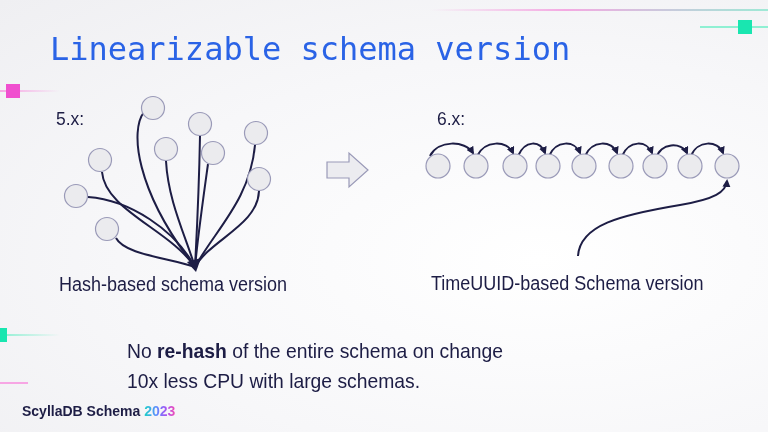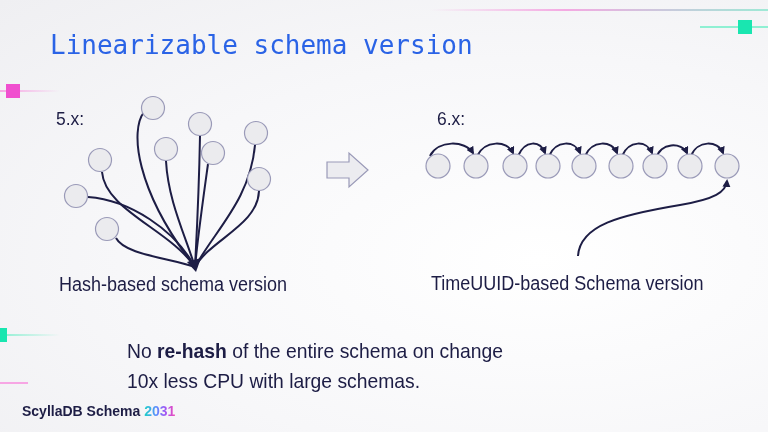--- a/index.html
+++ b/index.html
@@ -5,21 +5,21 @@
   html, body { margin:0; padding:0; }
   body {
     width:768px; height:432px; overflow:hidden; position:relative;
     background: radial-gradient(ellipse at 70% 60%, #ffffff 0%, #f7f7f9 55%, #efeff2 100%);
     font-family: "Liberation Sans", "DejaVu Sans", sans-serif;
     color:#1d1d45;
   }
   .title {
     position:absolute; left:50px; top:30px;
     font-family: "DejaVu Sans Mono", "Liberation Mono", monospace;
-    font-size:26px; color:#2a63e6; letter-spacing:0px; margin:0; font-weight:normal;
+    font-size:32px; color:#2a63e6; letter-spacing:0px; margin:0; font-weight:normal;
   }
   .deco-line { position:absolute; height:2px; }
   .deco-sq { position:absolute; width:14px; height:14px; }
   .label {
     position:absolute; font-size:19px; color:#1d1d45; transform:scaleX(0.92); transform-origin:left top;
   }
   .caption { position:absolute; font-size:20px; color:#1d1d45; transform:scaleX(0.9); transform-origin:left top; white-space:nowrap; }
   .bullets { position:absolute; left:127px; top:336px; font-size:21px; line-height:30px; color:#1d1d45; transform:scaleX(0.92); transform-origin:left top; white-space:nowrap; }
   .bullets b { font-weight:bold; }
   .footer { position:absolute; left:22px; top:403px; font-size:14px; font-weight:bold; color:#1d1d45; white-space:nowrap; }
@@ -111,14 +111,14 @@
 
 <div class="caption" style="left:59px; top:273px;">Hash-based schema version</div>
 <div class="caption" style="left:431px; top:272px;">TimeUUID-based Schema version</div>
 
 <div class="bullets">
   <div><span>No </span><b>re-hash</b><span> of the entire schema on change</span></div>
   <div><span>10x less CPU with large schemas.</span></div>
 </div>
 
 <div class="footer">
-  <span>ScyllaDB Schema </span><span class="year">2031</span>
+  <span>ScyllaDB Schema </span><span class="year">2023</span>
 </div>
 
 </body></html>

